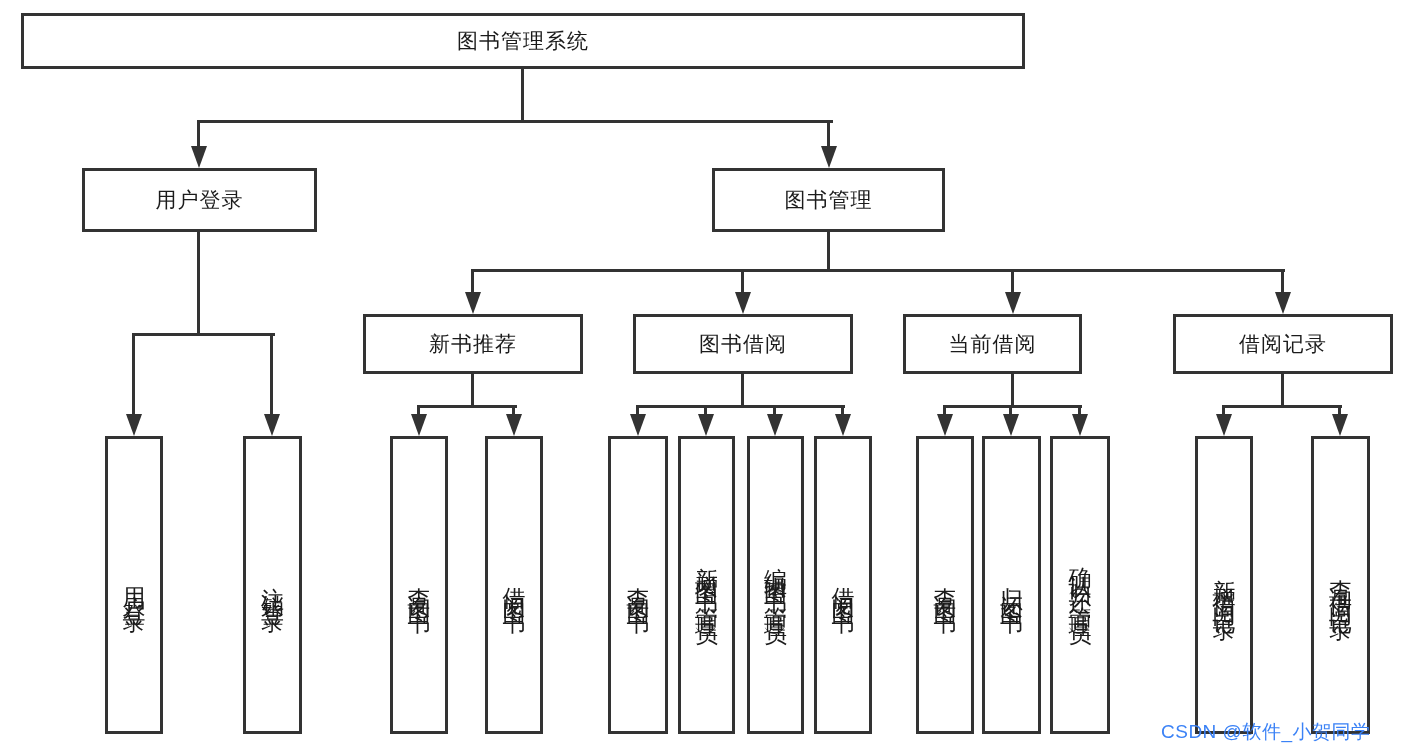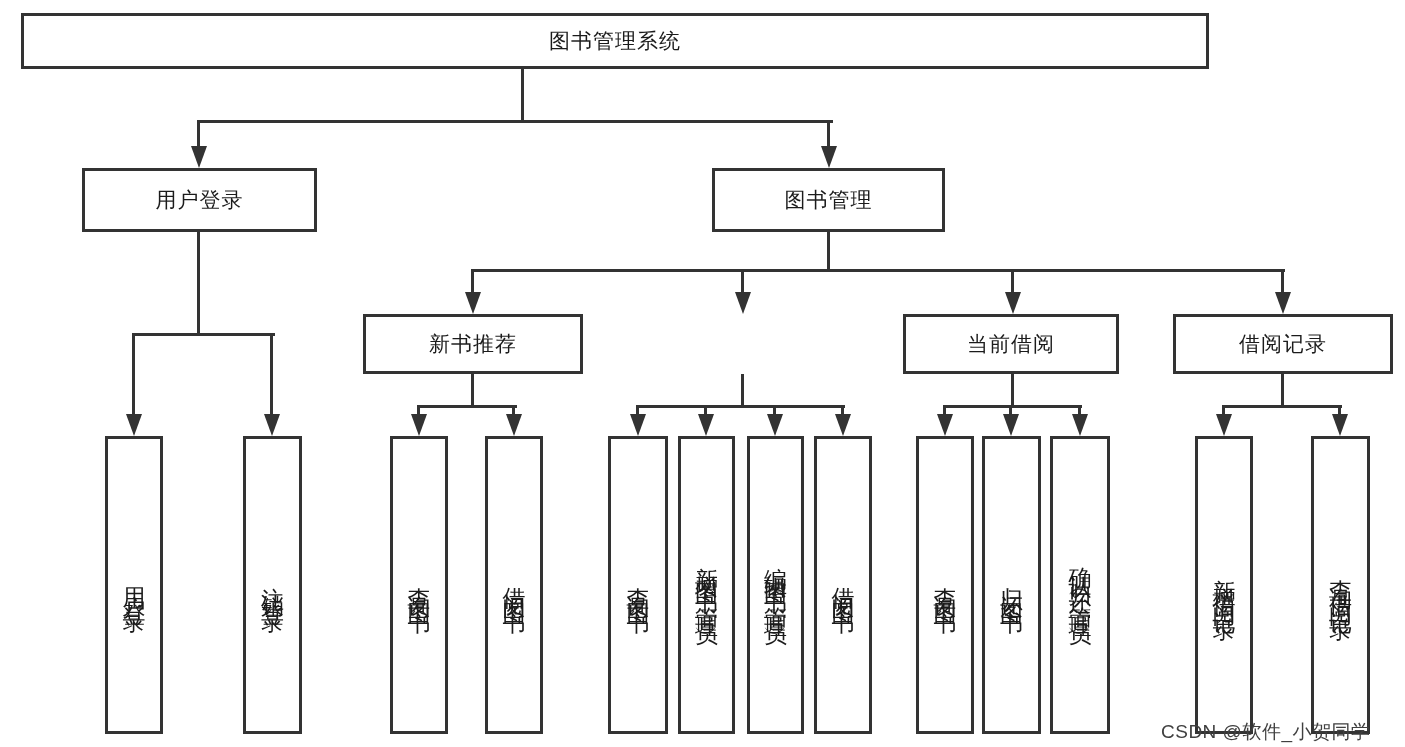--- a/index.html
+++ b/index.html
@@ -55,41 +55,42 @@
     border-left: 8px solid transparent;
     border-right: 8px solid transparent;
     border-top: 22px solid #333333;
     z-index: 1;
   }
   .watermark {
     position: absolute;
     left: 1161px;
     top: 719px;
     font-size: 19px;
-    color: #404040;
+    color: #3b82f6;
     letter-spacing: 0.5px;
     white-space: nowrap;
     z-index: 5;
   }
 </style>
 </head>
 <body>
 
 <div class="canvas">
 
-  <div class="node" style="left:21px; top:13px; width:1188px; height:56px;">图书管理系统</div>
+  <div class="node" style="left:21px; top:13px; width:1004px; height:56px;">图书管理系统</div>
 
   <div class="node" style="left:82px; top:168px; width:235px; height:64px;">用户登录</div>
 
   <div class="node" style="left:363px; top:314px; width:220px; height:60px;">新书推荐</div>
 
   <div class="node" style="left:712px; top:168px; width:233px; height:64px;">图书管理</div>
 
+  <div class="node" style="left:633px; top:314px; width:220px; height:60px;">图书借阅</div>
 
-  <div class="node" style="left:903px; top:314px; width:216px; height:60px;">当前借阅</div>
+  <div class="node" style="left:903px; top:314px; width:179px; height:60px;">当前借阅</div>
 
   <div class="node" style="left:1173px; top:314px; width:220px; height:60px;">借阅记录</div>
 
   <div class="node vtext" style="left:105px; top:436px; width:58px; height:298px;">用户登录</div>
 
   <div class="node vtext" style="left:243px; top:436px; width:59px; height:298px;">注销登录</div>
 
   <div class="node vtext" style="left:390px; top:436px; width:58px; height:298px;">查询图书</div>
 
   <div class="node vtext" style="left:485px; top:436px; width:58px; height:298px;">借阅图书</div>

